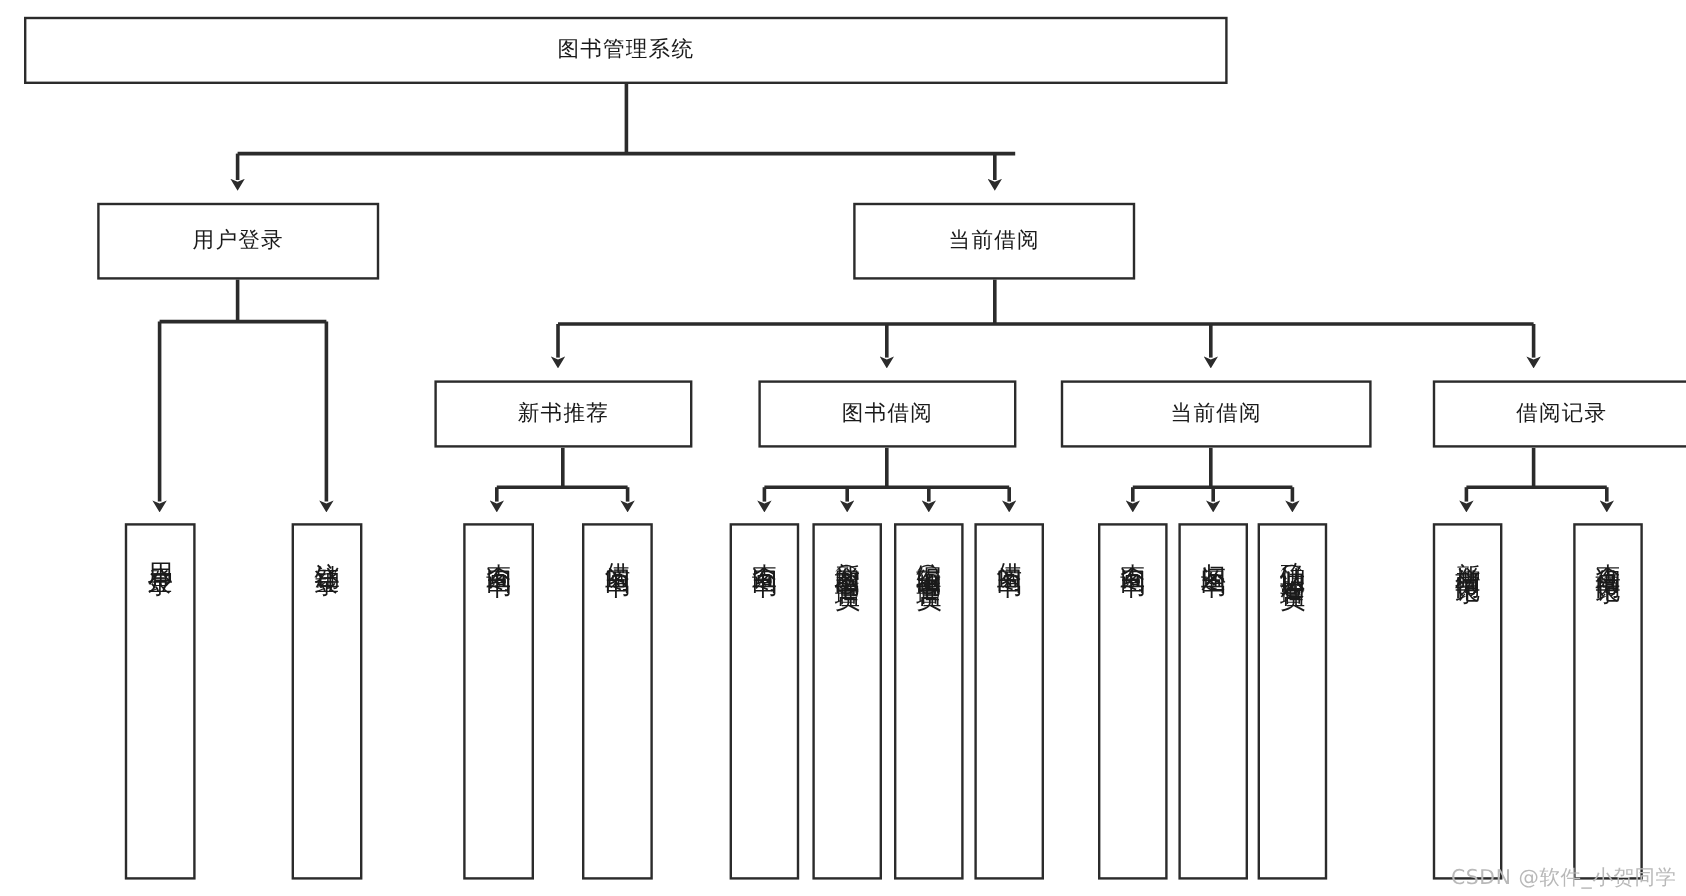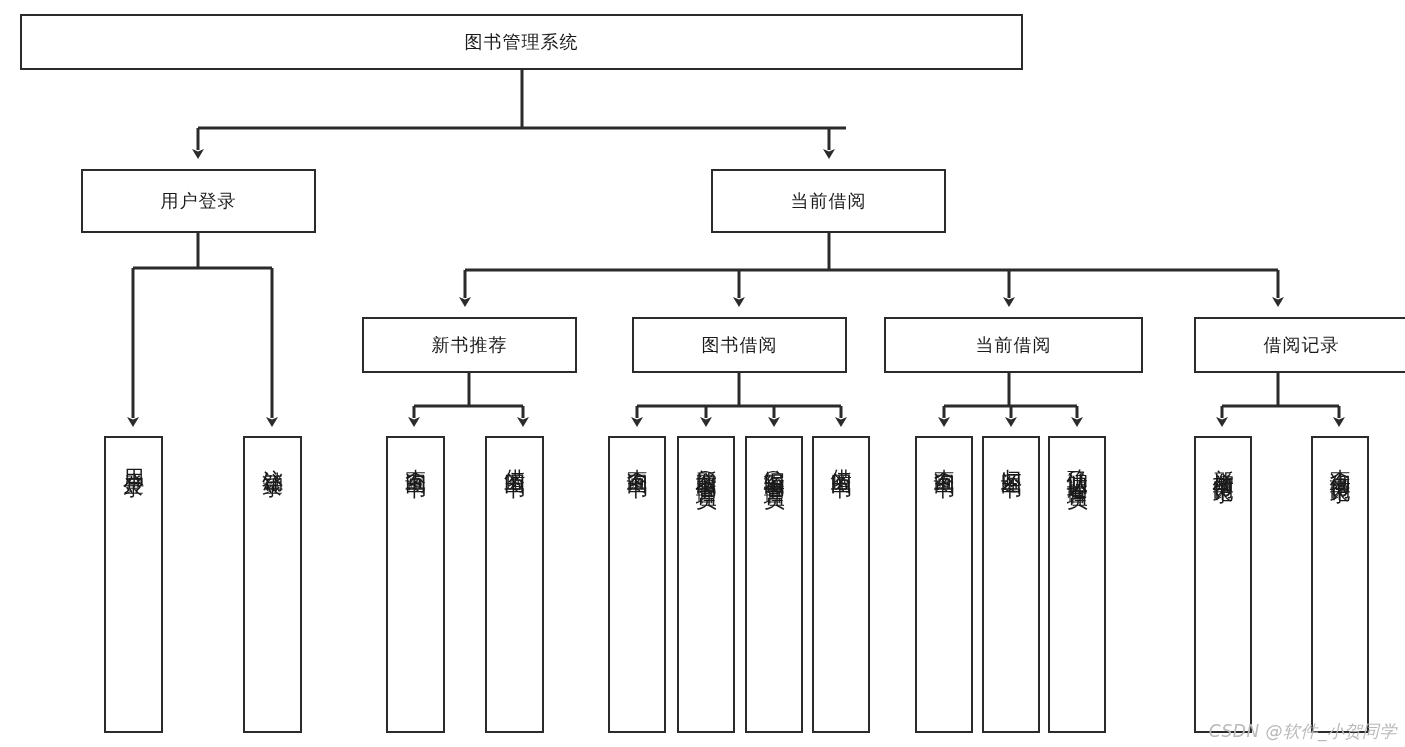--- a/index.html
+++ b/index.html
@@ -54,21 +54,20 @@
   }
   .watermark {
     position: absolute;
     right: 8px;
     bottom: 4px;
     font-size: 17px;
     color: #b9b9b9;
     letter-spacing: 0.5px;
     white-space: nowrap;
     pointer-events: none;
-    font-style: italic;
   }
 </style>
 </head>
 <body>
 
 <div id="diagram-root">
 
   <svg class="diagram-canvas" viewBox="0 0 1405 747" xmlns="http://www.w3.org/2000/svg">
     <defs>
       <marker id="arrowhead" markerWidth="10" markerHeight="12" refX="1" refY="6" orient="auto" markerUnits="userSpaceOnUse">

